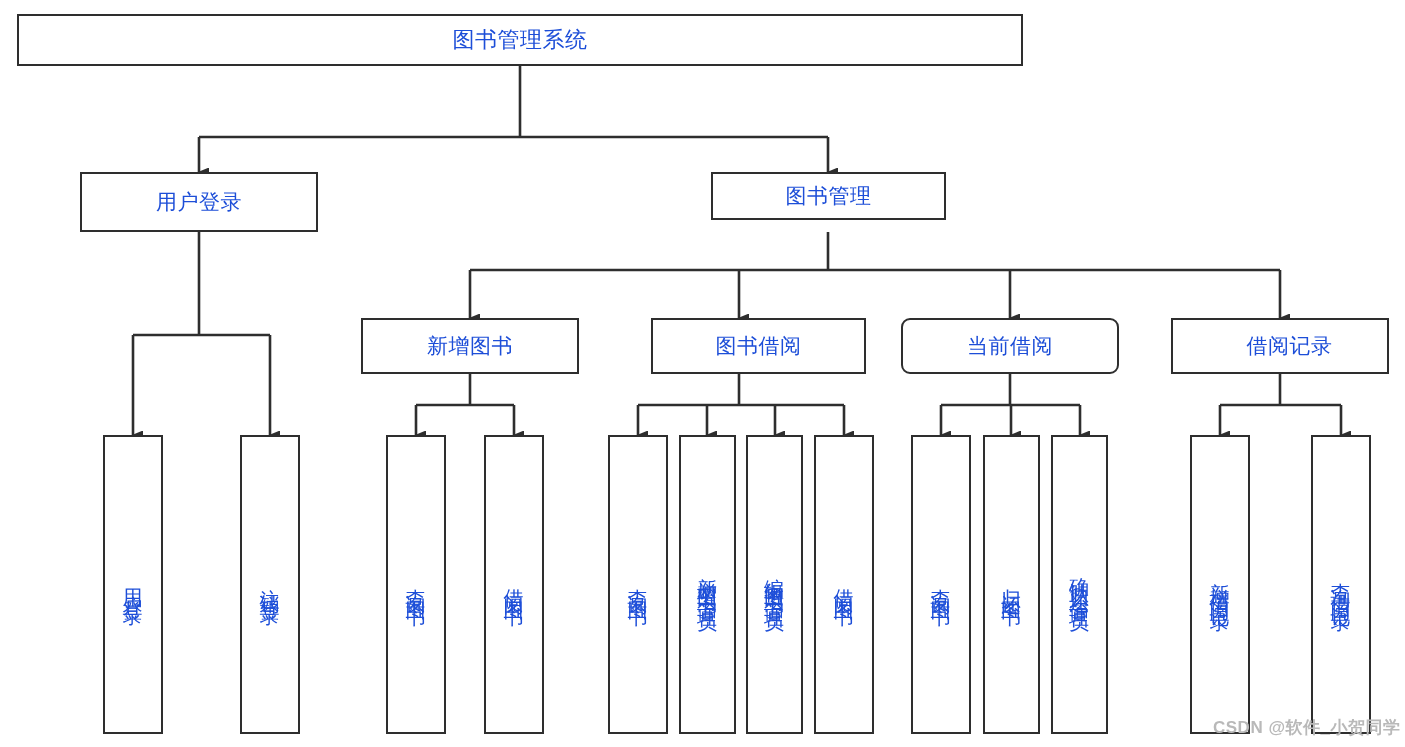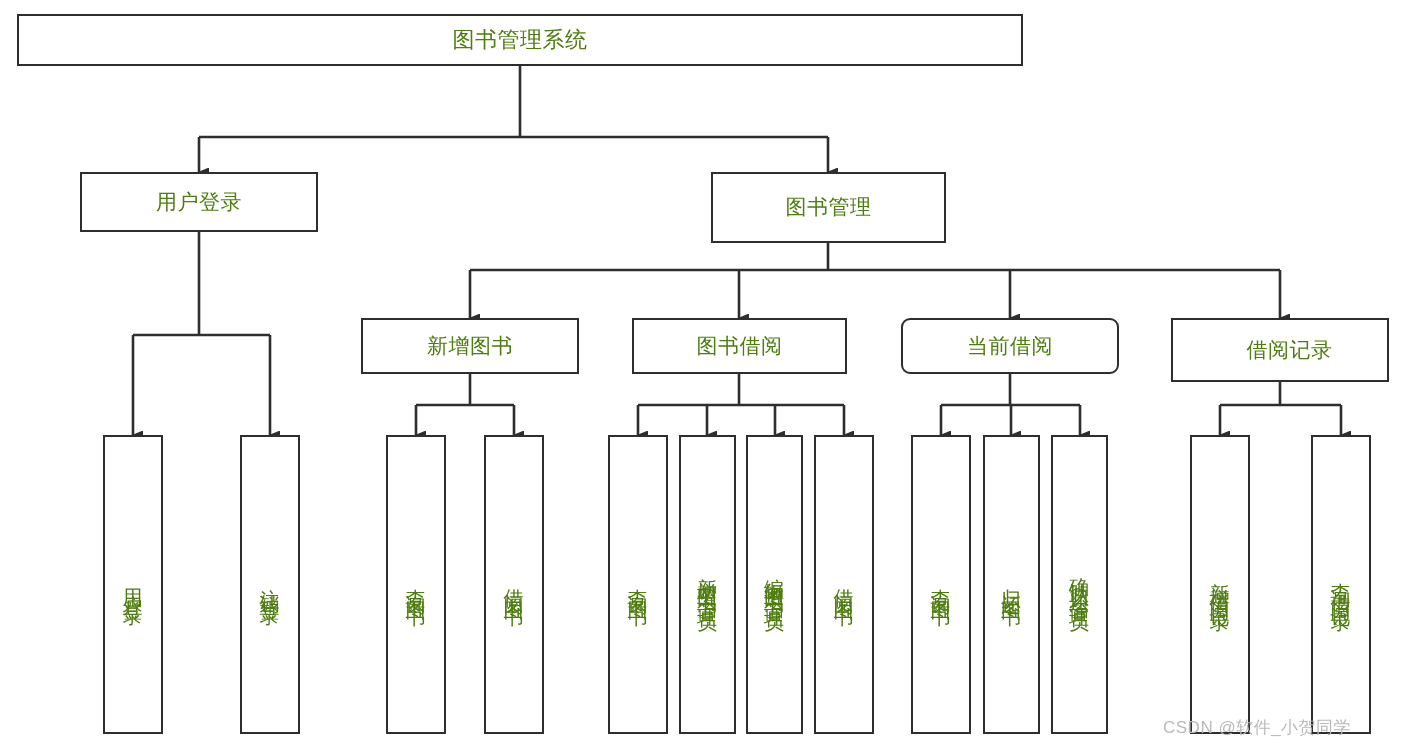--- a/index.html
+++ b/index.html
@@ -30,21 +30,21 @@
     position: absolute;
     box-sizing: border-box;
     border: 2px solid #2e2e2e;
     background: #ffffff;
     display: flex;
     align-items: center;
     justify-content: center;
     overflow: hidden;
   }
   .node .label {
-    color: #4d7c0f;
+    color: #1d4ed8;
     font-size: 21px;
     line-height: 1.05;
     letter-spacing: 0.5px;
     white-space: nowrap;
     text-align: right;
   }
   .node.root .label { font-size: 22px; }
   .node.lvl2 .label { font-size: 21px; }
   .node.lvl3 .label { font-size: 21px; }
   .node.leaf {
@@ -120,34 +120,34 @@
       </g>
   </svg>
 
   <div class="node root" style="left: 17px; top: 14px; width: 1006px; height: 52px;">
     <span class="label">图书管理系统</span>
   </div>
 
   <div class="node lvl2" style="left: 80px; top: 172px; width: 238px; height: 60px;">
     <span class="label">用户登录</span>
   </div>
-  <div class="node lvl2" style="left: 711px; top: 172px; width: 235px; height: 71px;">
+  <div class="node lvl2" style="left: 711px; top: 172px; width: 235px; height: 48px;">
     <span class="label">图书管理</span>
   </div>
 
   <div class="node lvl3" style="left: 361px; top: 318px; width: 218px; height: 56px;">
     <span class="label">新增图书</span>
   </div>
-  <div class="node lvl3" style="left: 632px; top: 318px; width: 215px; height: 56px;">
+  <div class="node lvl3" style="left: 651px; top: 318px; width: 215px; height: 56px;">
     <span class="label">图书借阅</span>
   </div>
   <div class="node lvl3" style="left: 901px; top: 318px; width: 218px; height: 56px; border-radius: 9px;">
     <span class="label">当前借阅</span>
   </div>
-  <div class="node lvl3" style="left: 1171px; top: 318px; width: 218px; height: 64px; padding-left: 19px;">
+  <div class="node lvl3" style="left: 1171px; top: 318px; width: 218px; height: 56px; padding-left: 19px;">
     <span class="label">借阅记录</span>
   </div>
 
   <div class="node leaf" style="left: 103px; top: 435px; width: 60px; height: 299px;">
     <span class="label">用户登录</span>
   </div>
   <div class="node leaf" style="left: 240px; top: 435px; width: 60px; height: 299px;">
     <span class="label">注销登录</span>
   </div>
   <div class="node leaf" style="left: 386px; top: 435px; width: 60px; height: 299px;">
@@ -177,15 +177,15 @@
   <div class="node leaf long" style="left: 1051px; top: 435px; width: 57px; height: 299px;">
     <span class="label">确认归还（管理员）</span>
   </div>
   <div class="node leaf" style="left: 1190px; top: 435px; width: 60px; height: 299px;">
     <span class="label">新增借阅记录</span>
   </div>
   <div class="node leaf" style="left: 1311px; top: 435px; width: 60px; height: 299px;">
     <span class="label">查询借阅记录</span>
   </div>
 
-  <div class="watermark" style="left: 1163px; top: 716px;">CSDN @软件_小贺同学</div>
+  <div class="watermark" style="left: 1213px; top: 716px; font-weight: bold;">CSDN @软件_小贺同学</div>
 
 </div>
 
 </body></html>

